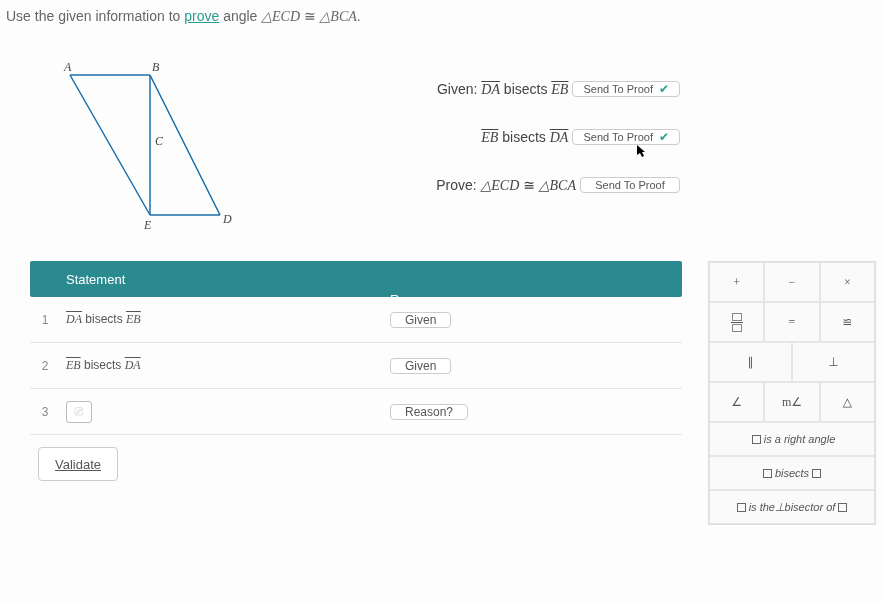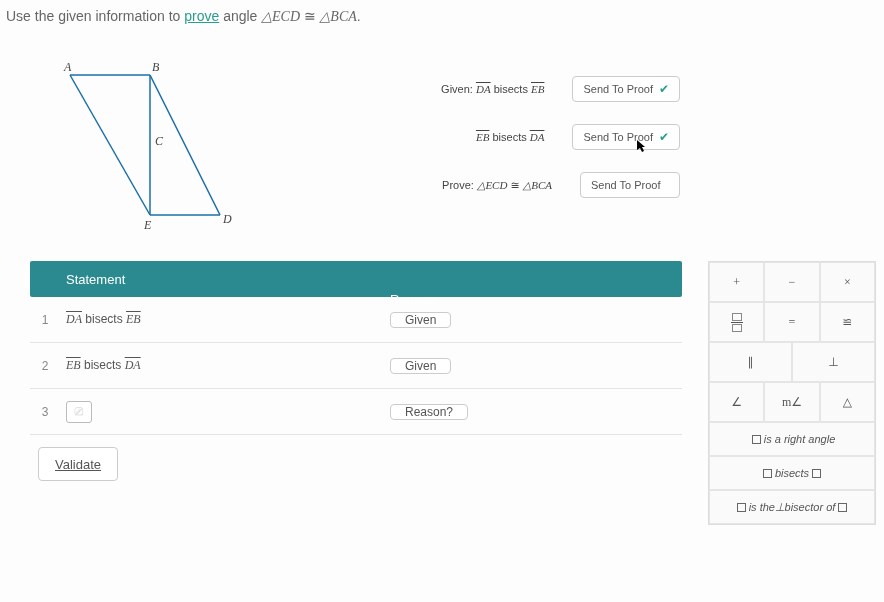--- a/index.html
+++ b/index.html
@@ -26,27 +26,27 @@
   }
   .figure-wrap { width: 230px; padding-top: 10px;}
   .facts { padding-left: 30px; padding-top: 20px;}
   .fact-row {
     display: flex;
     align-items: center;
     height: 48px;
     justify-content: flex-end;
     width: 380px;
   }
-  .fact-label { font-size: 11px; color:#444; text-align:right; flex:1; margin-right:28px;}
+  .fact-label { font-size: 14px; color:#444; text-align:right; flex:1; margin-right:4px;}
   .overline { text-decoration: overline; font-style: italic; font-family:'Times New Roman',serif;}
   .send-btn {
-    display:inline-flex; align-items:center; justify-content:space-between;
+    display:inline-flex; align-items:center; justify-content:center;
     border:1px solid #ccc; border-radius:4px;
     font-size:11px; color:#555; background:#fff;
-    height:26px; padding: 0 10px; min-width:100px; cursor:pointer;
+    height:16px; padding: 0 10px; min-width:100px; cursor:pointer;
   }
   .send-btn .chk { color:#2a9d8f; margin-left:6px; font-size:12px;}
   .cursor-img { position:relative; }
   .cursor-img::after{
     content:""; position:absolute; left:60px; top:14px;
     width:7px;height:10px; background:transparent;
   }
   .proof-area {
     display:flex; padding: 12px 8px 0 30px; gap:26px;
   }

